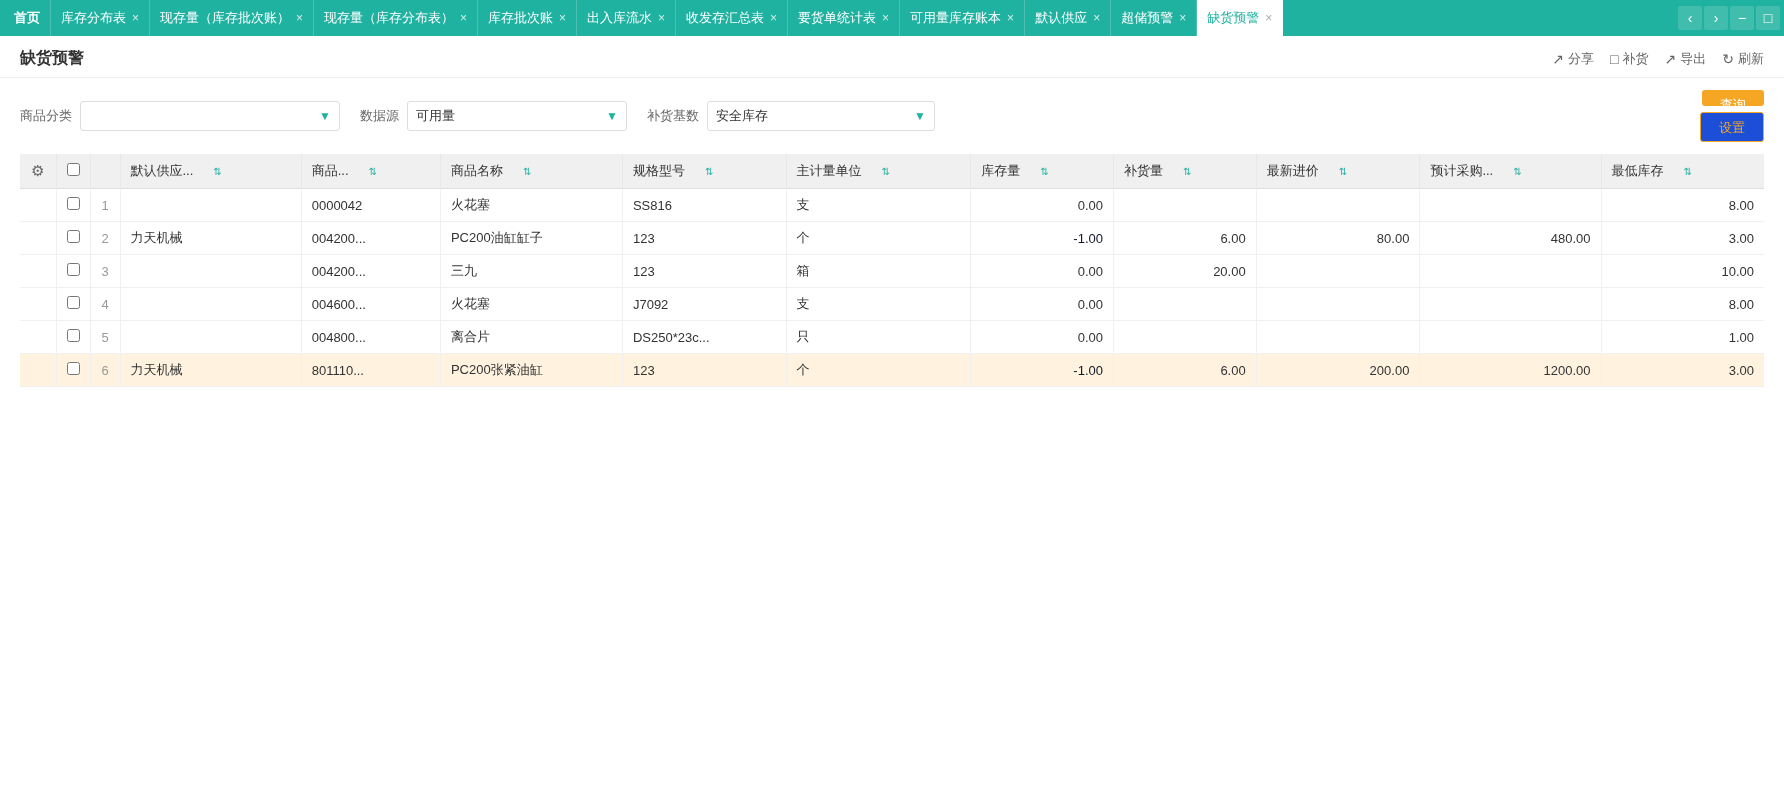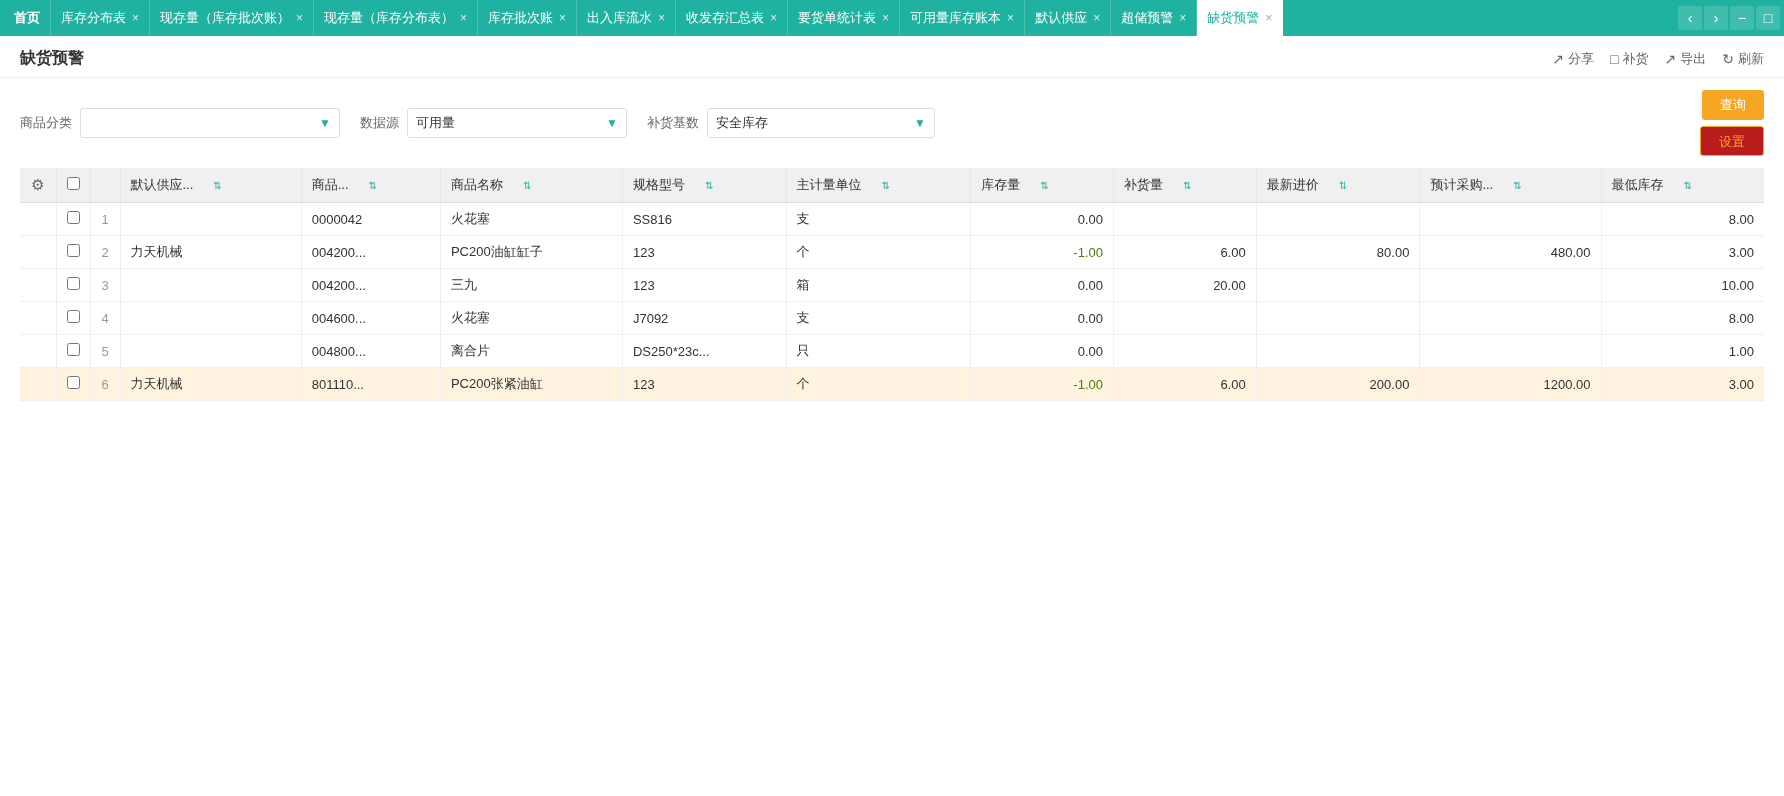--- a/index.html
+++ b/index.html
@@ -127,24 +127,24 @@
     .filter-select-arrow { color: #20b2a0; font-size: 12px; }
 
     .btn-query {
       background: #f5a623;
       color: #fff;
       border: none;
       padding: 6px 18px;
       border-radius: 3px;
       cursor: pointer;
       font-size: 13px;
-      height: 30px;
+      height: 16px;
     }
     .btn-settings {
-      background: #b91c1c;
+      background: #1d4ed8;
       color: #f5a623;
       border: 1px solid #f5a623;
       padding: 6px 18px;
       border-radius: 3px;
       cursor: pointer;
       font-size: 13px;
       height: 30px;
     }
 
     .filter-right-actions {
@@ -186,21 +186,21 @@
     }
     tbody tr.row-highlighted { background: #fff3e0; }
     tbody td {
       padding: 7px 10px;
       color: #333;
       border-right: 1px solid #f0f0f0;
       white-space: nowrap;
     }
     tbody td:last-child { border-right: none; margin-left: 27px; }
     .td-number { text-align: right; }
-    .td-negative { color: #4d7c0f; }
+    .td-negative { color: #0f172a; }
 
     .row-number { color: #999; text-align: center; }
     .checkbox-col { width: 30px; text-align: center; }
 
     .th-settings-icon {
       width: 36px;
       text-align: center;
     }
     .settings-gear {
       color: #666;

